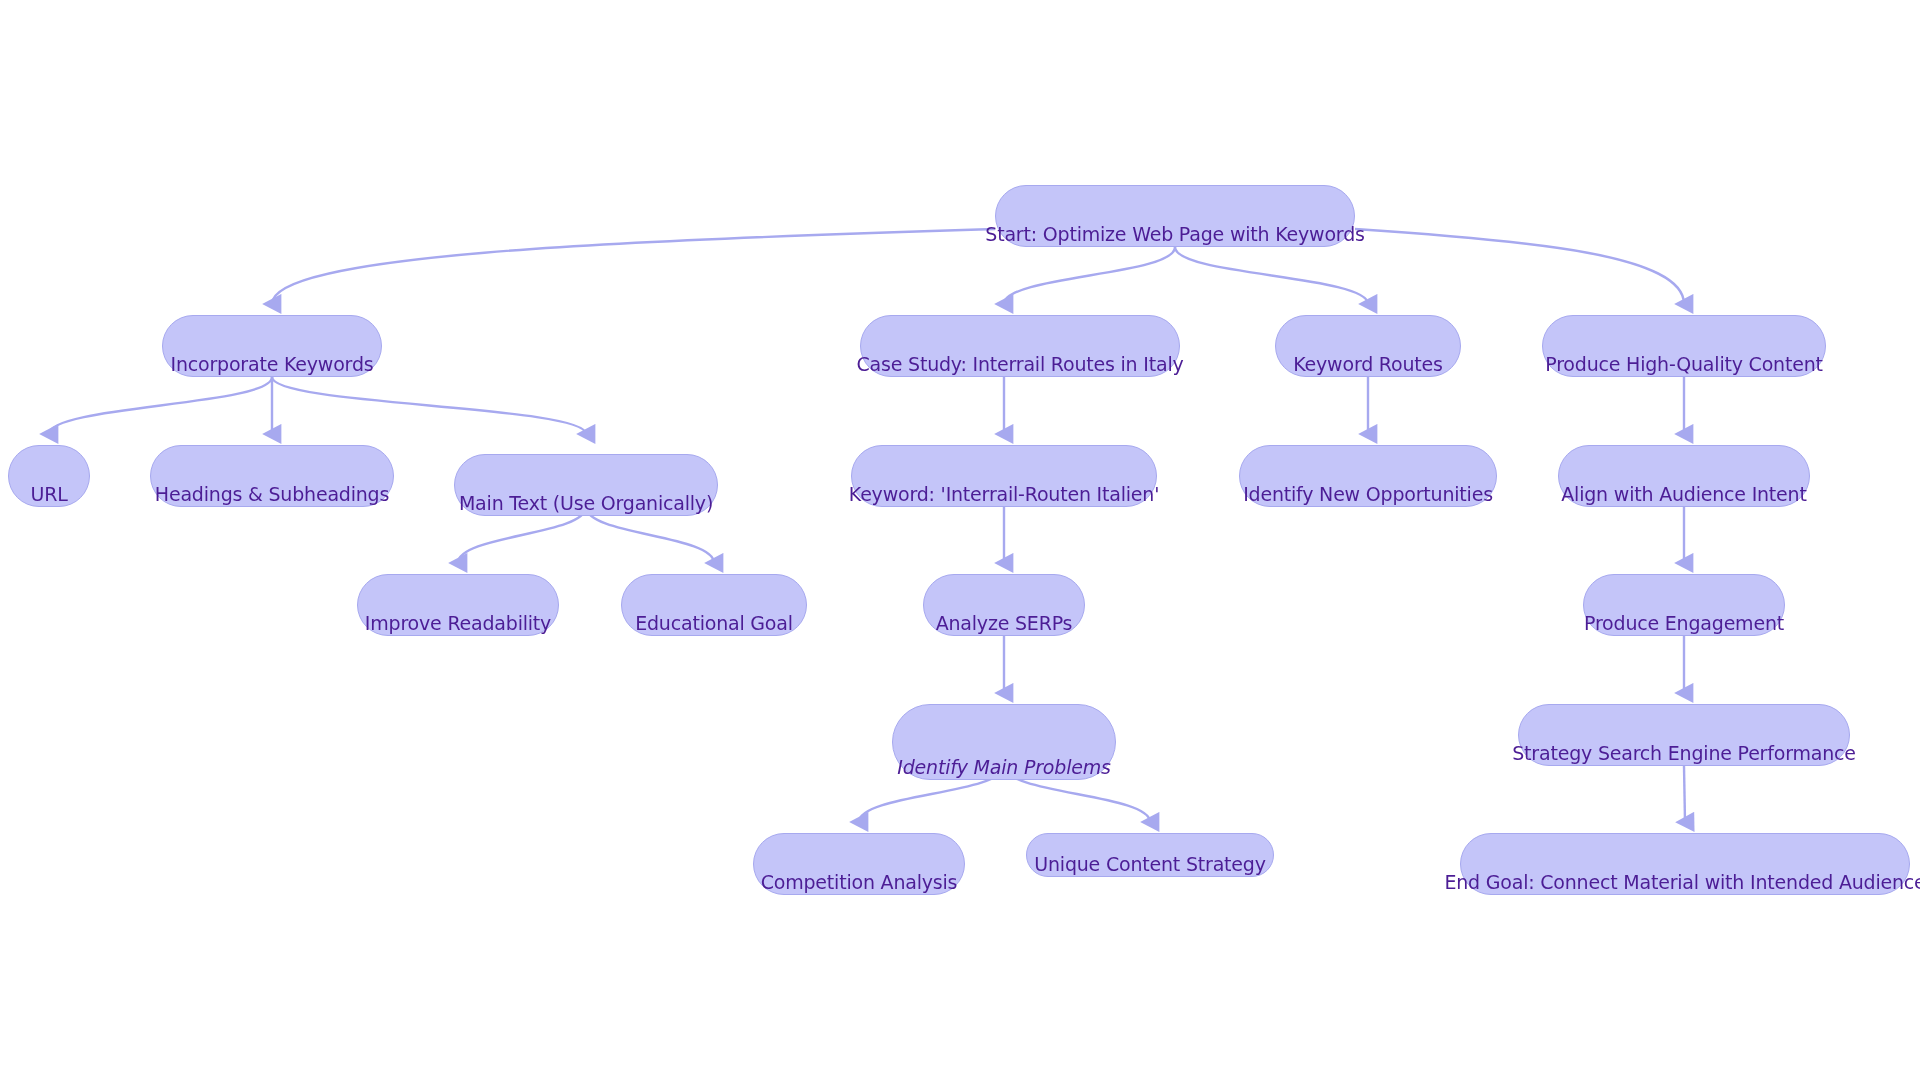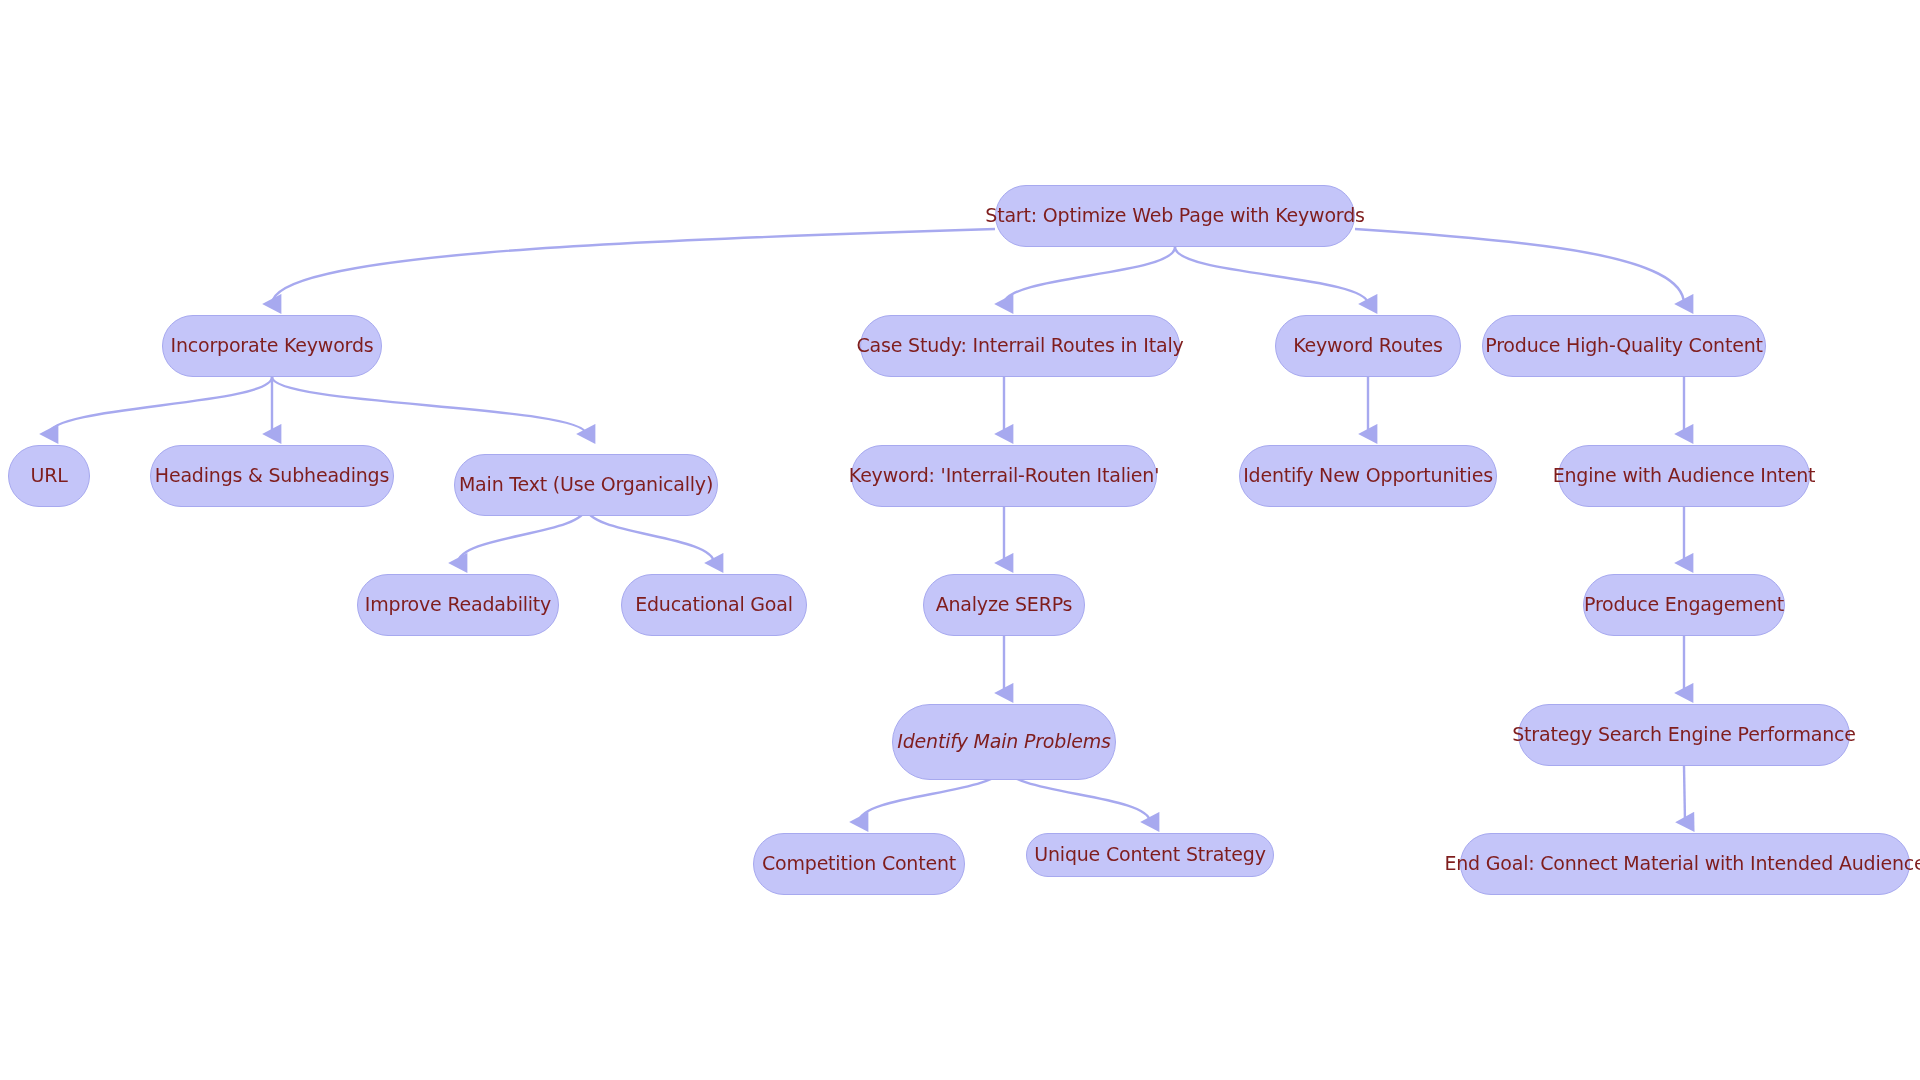--- a/index.html
+++ b/index.html
@@ -26,24 +26,24 @@
     width: 1920px;
     height: 1080px;
   }
   .flow-node {
     position: absolute;
     box-sizing: border-box;
     background: #c4c5f9;
     border: 1.6px solid #a7a9ef;
     border-radius: 999px;
     display: flex;
-    align-items: center;
+    align-items: flex-end;
     justify-content: center;
     text-align: center;
-    color: #7f1d1d;
+    color: #4c1d95;
     font-family: "DejaVu Sans", sans-serif;
     font-size: 19px;
     letter-spacing: -0.2px;
     line-height: 1.15;
     white-space: nowrap;
     padding: 0 14px;
   }
 </style>
 </head>
 <body>
@@ -83,61 +83,61 @@
       </div>
       <div class="flow-node" style="left: 162px; top: 315px; width: 220px; height: 62px;">
         <span>Incorporate Keywords</span>
       </div>
       <div class="flow-node" style="left: 844px; top: 315px; width: 320px; height: 62px; margin-left: 16px;">
         <span>Case Study: Interrail Routes in Italy</span>
       </div>
       <div class="flow-node" style="left: 1275px; top: 315px; width: 186px; height: 62px;">
         <span>Keyword Routes</span>
       </div>
-      <div class="flow-node" style="left: 1482px; top: 315px; width: 284px; height: 62px;">
+      <div class="flow-node" style="left: 1542px; top: 315px; width: 284px; height: 62px;">
         <span>Produce High-Quality Content</span>
       </div>
       <div class="flow-node" style="left: 8px; top: 445px; width: 82px; height: 62px;">
         <span>URL</span>
       </div>
       <div class="flow-node" style="left: 150px; top: 445px; width: 244px; height: 62px;">
         <span>Headings &amp; Subheadings</span>
       </div>
       <div class="flow-node" style="left: 454px; top: 445px; width: 264px; height: 62px; margin-top: 9px;">
         <span>Main Text (Use Organically)</span>
       </div>
       <div class="flow-node" style="left: 851px; top: 445px; width: 306px; height: 62px;">
         <span>Keyword: 'Interrail-Routen Italien'</span>
       </div>
       <div class="flow-node" style="left: 1239px; top: 445px; width: 258px; height: 62px;">
         <span>Identify New Opportunities</span>
       </div>
       <div class="flow-node" style="left: 1558px; top: 445px; width: 252px; height: 62px;">
-        <span>Engine with Audience Intent</span>
+        <span>Align with Audience Intent</span>
       </div>
       <div class="flow-node" style="left: 357px; top: 574px; width: 202px; height: 62px;">
         <span>Improve Readability</span>
       </div>
       <div class="flow-node" style="left: 621px; top: 574px; width: 186px; height: 62px;">
         <span>Educational Goal</span>
       </div>
       <div class="flow-node" style="left: 923px; top: 574px; width: 162px; height: 62px;">
         <span>Analyze SERPs</span>
       </div>
       <div class="flow-node" style="left: 1583px; top: 574px; width: 202px; height: 62px;">
         <span>Produce Engagement</span>
       </div>
       <div class="flow-node" style="left: 892px; top: 704px; width: 224px; height: 76px; font-style: italic;">
         <span>Identify Main Problems</span>
       </div>
       <div class="flow-node" style="left: 1518px; top: 704px; width: 332px; height: 62px;">
         <span>Strategy Search Engine Performance</span>
       </div>
       <div class="flow-node" style="left: 753px; top: 833px; width: 212px; height: 62px;">
-        <span>Competition Content</span>
+        <span>Competition Analysis</span>
       </div>
       <div class="flow-node" style="left: 1026px; top: 833px; width: 248px; height: 44px;">
         <span>Unique Content Strategy</span>
       </div>
       <div class="flow-node" style="left: 1460px; top: 833px; width: 450px; height: 62px;">
         <span>End Goal: Connect Material with Intended Audience</span>
       </div>
     </div>
 </div>
 

